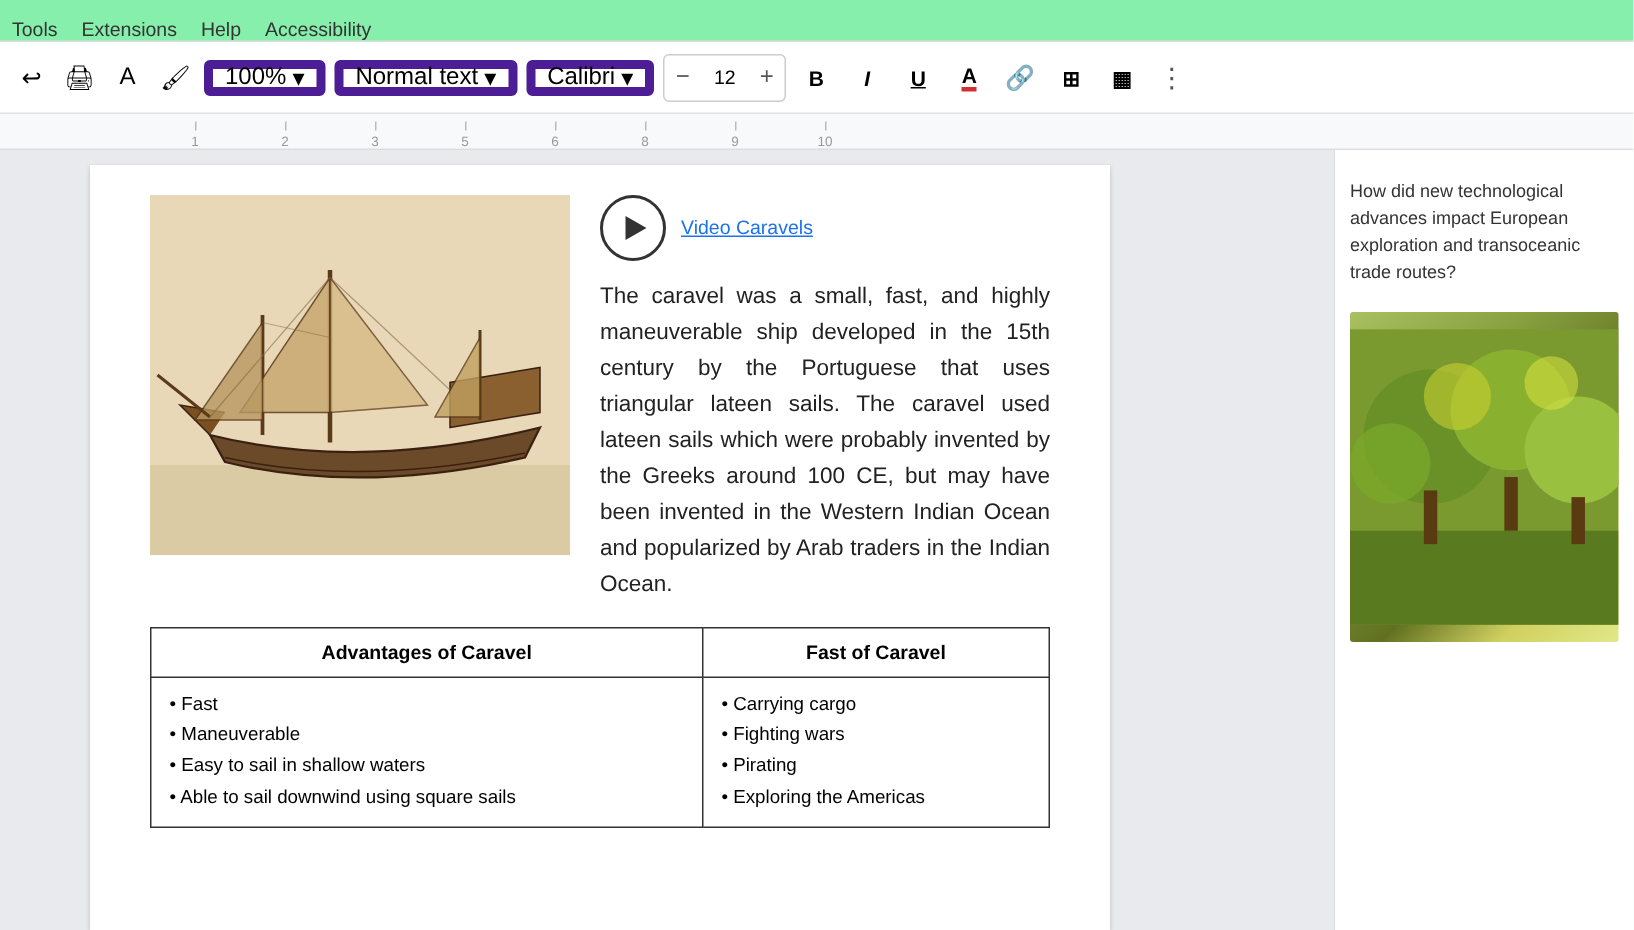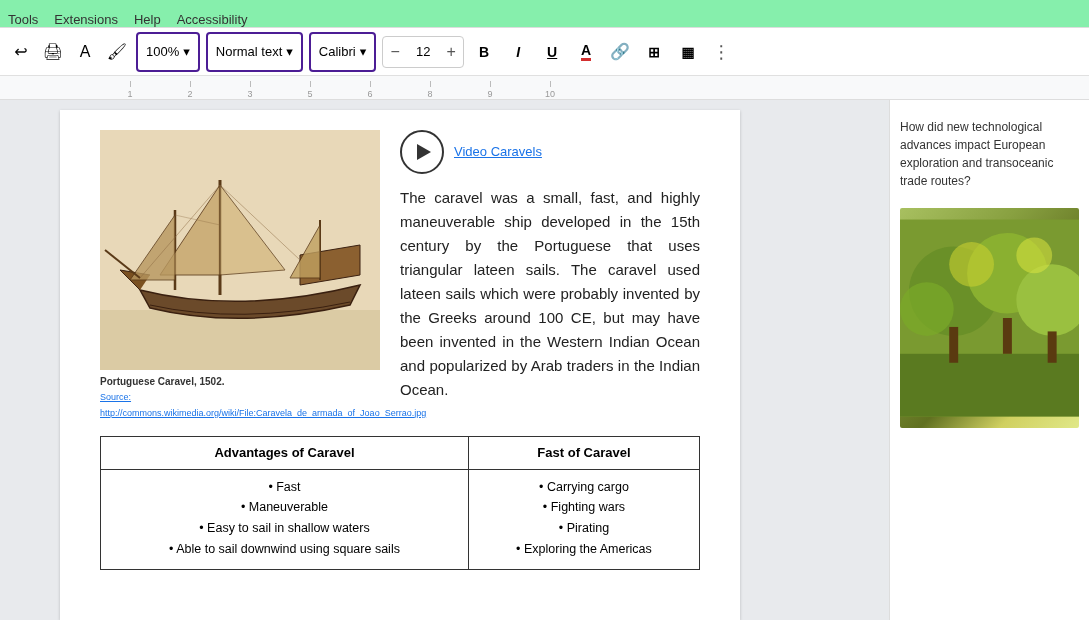--- a/index.html
+++ b/index.html
@@ -44,26 +44,26 @@
       font-size: 16px;
       cursor: pointer;
       border-radius: 3px;
     }
 
     .toolbar-dropdown {
       display: flex;
       align-items: center;
       gap: 4px;
       padding: 4px 8px;
-      border: 2px solid #4c1d95;
+      border: 6px solid #4c1d95;
       border-radius: 4px;
-      font-size: 13px;
-      cursor: pointer;
-      background: #fff;
-      height: 40px;
+      font-size: 16px;
+      cursor: pointer;
+      background: #fff;
+      height: 24px;
     }
 
     .font-size-box {
       display: flex;
       align-items: center;
       border: 1px solid #ccc;
       border-radius: 4px;
       height: 32px;
     }
     .font-size-box input {
@@ -268,21 +268,20 @@
     }
     .caravel-table td {
       border: 1px solid #333;
       padding: 8px 12px;
       vertical-align: top;
       font-size: 12.5px;
     }
     .caravel-table td ul {
       list-style: none;
       padding: 0;
-      text-align: center;
     }
     .caravel-table td ul li::before {
       content: '• ';
     }
     .caravel-table td ul li {
       margin-bottom: 2px;
     }
 
     
     #right-sidebar {
@@ -420,24 +419,20 @@
               <path d="M 75 85 L 30 150 L 75 150 Z" fill="#b89860" stroke="#5a3a18" stroke-width="1" opacity="0.8"></path>
 
               <path d="M 220 95 L 190 148 L 220 148 Z" fill="#c0a060" stroke="#5a3a18" stroke-width="1" opacity="0.8"></path>
 
               <line x1="40" y1="148" x2="5" y2="120" stroke="#5a3a18" stroke-width="2"></line>
 
               <line x1="120" y1="55" x2="40" y2="148" stroke="#8a6840" stroke-width="0.8" opacity="0.6"></line>
               <line x1="120" y1="55" x2="200" y2="130" stroke="#8a6840" stroke-width="0.8" opacity="0.6"></line>
               <line x1="75" y1="85" x2="120" y2="95" stroke="#8a6840" stroke-width="0.7" opacity="0.5"></line>
             </svg>
-          </div>
-          <div class="img-caption">
-            <strong>Portuguese Caravel, 1502.</strong><br>
-            <a href="#">Source: http://commons.wikimedia.org/wiki/File:Caravela_de_armada_of_Joao_Serrao.jpg</a>
           </div>
         </div>
 
         <div class="text-content">
 
           <div class="video-link-area">
             <div class="play-button"></div>
             <a href="#" class="video-link">Video Caravels</a>
           </div>
 

